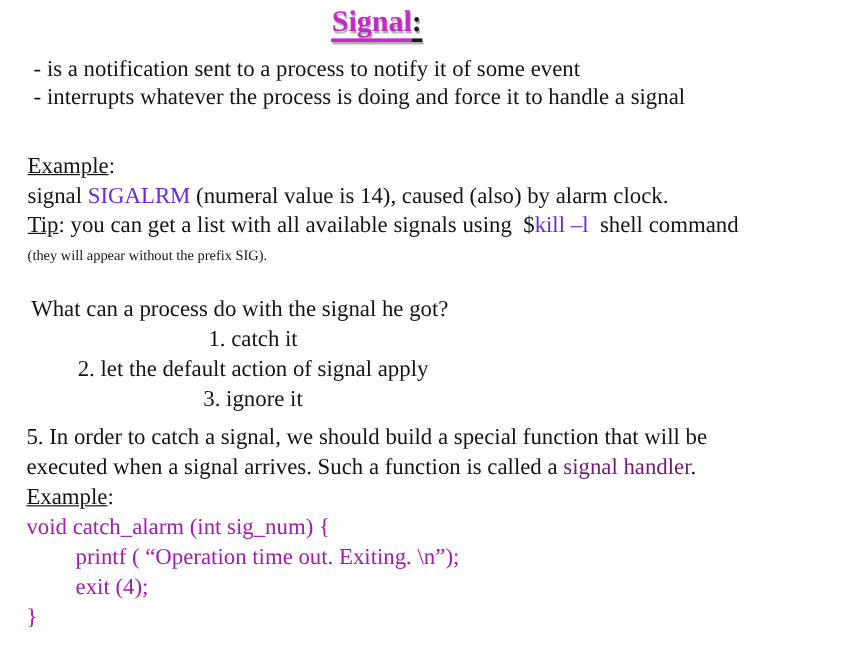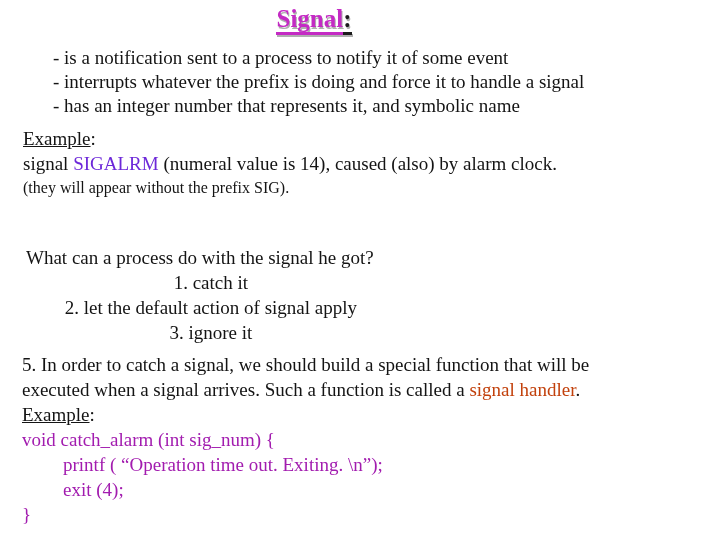--- a/index.html
+++ b/index.html
@@ -32,52 +32,52 @@
     color: #c42ac4;
     border-bottom: 3px solid #c42ac4;
     padding-bottom: 0px;
   }
   .title-colon {
     color: #1c1c1c;
     border-bottom: 3px solid #1c1c1c;
     padding-bottom: 0px;
   }
   
-  .bullets  { position: absolute; left: 53px; top: 46px;  }
+  .bullets  { position: absolute; left: 28px; top: 46px;  }
   .bullets .line { line-height: 24px; }
   .example1 { position: absolute; left: 23px; top: 127px; }
   .question { position: absolute; left: 26px; top: 245px; }
   .question .line { line-height: 25px; }
   .handler  { position: absolute; left: 22px; top: 352px; }
   .handler .line { line-height: 25px; }
 
   .u { text-decoration: underline; }
-  .note { font-size: 16px; }
+  .note { font-size: 12px; }
   .opt { padding-left: 22px; text-align: center; }
   .code-color { color: #6d28d9; }
   .code { color: #a21caf; }
   .indent { padding-left: 41px; }
-  .handler-color { color: #c2410c; }
+  .handler-color { color: #701a75; }
 </style>
 </head>
 <body>
 
 <div class="slide">
 
   <div class="title"><span class="title-main">Signal</span><span class="title-colon">:</span></div>
 
   <div class="bullets">
     <div class="line">- is a notification sent to a process to notify it of some event</div>
-    <div class="line">- interrupts whatever the prefix is doing and force it to handle a signal</div>
-    <div class="line">- has an integer number that represents it, and symbolic name</div>
+    <div class="line">- interrupts whatever the process is doing and force it to handle a signal</div>
   </div>
 
   <div class="example1">
     <div class="line"><span class="u">Example</span><span>:</span></div>
     <div class="line"><span>signal </span><span class="code-color">SIGALRM</span><span> (numeral value is 14), caused (also) by alarm clock.</span></div>
+    <div class="line"><span class="u">Tip</span><span>: you can get a list with all available signals using  $</span><span class="code-color">kill –l</span><span>  shell command</span></div>
     <div class="line note">(they will appear without the prefix SIG).</div>
   </div>
 
   <div class="question">
     <div class="line">What can a process do with the signal he got?</div>
     <div class="line opt">1. catch it</div>
     <div class="line opt">2. let the default action of signal apply</div>
     <div class="line opt">3. ignore it</div>
   </div>
 

